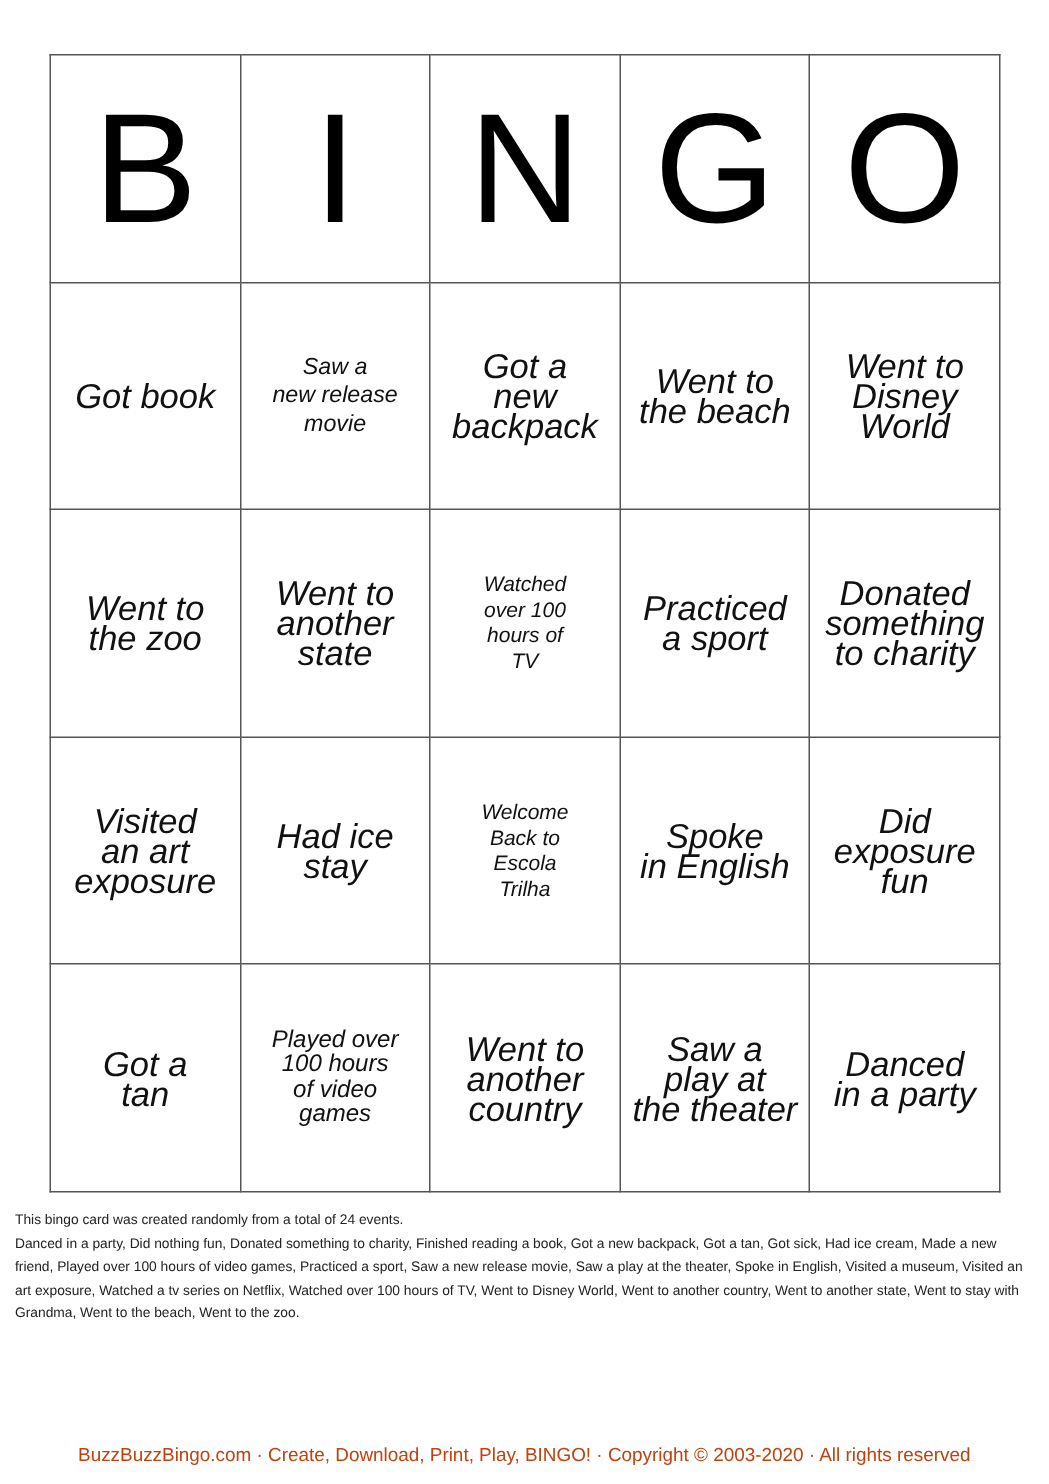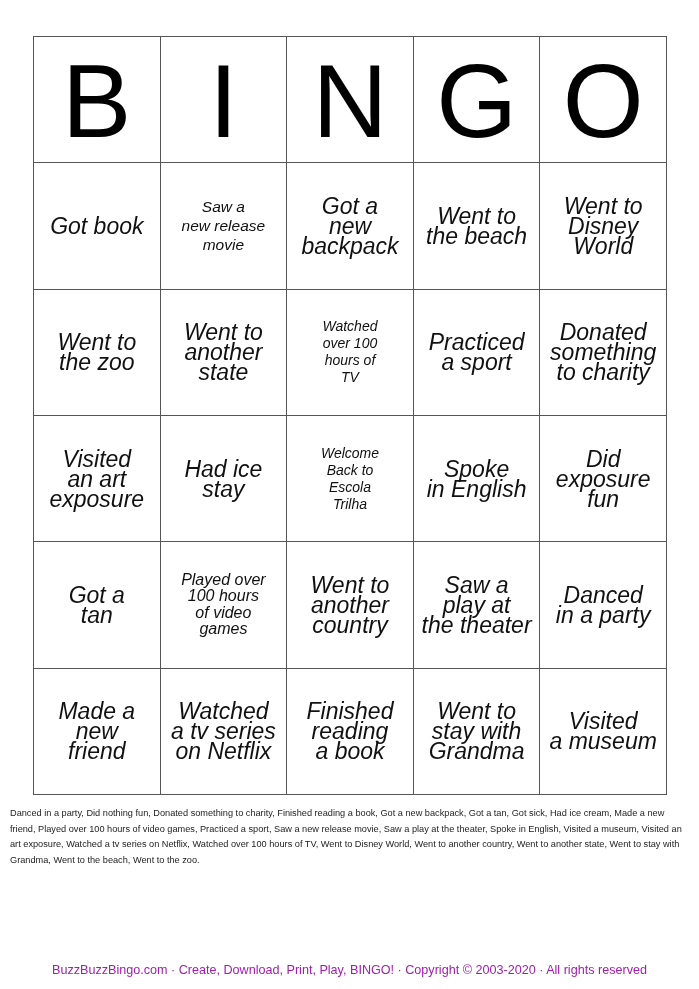--- a/index.html
+++ b/index.html
@@ -6,21 +6,21 @@
   body { width: 699px; height: 989px; position: relative; font-family: "Liberation Sans", sans-serif; color: #111; overflow: hidden; }
   .card { position: absolute; left: 33px; top: 36px; width: 633px; height: 759px; border-collapse: collapse; table-layout: fixed; }
   .card td { border: 1px solid #555; text-align: center; vertical-align: middle; padding: 0 4px; width: 126.6px; height: 125.5px; box-sizing: border-box; }
   .hdr td { font-size: 104px; line-height: 104px; color: #000; padding-top: 2px; }
   .cell span { display: block; white-space: pre-line; font-style: italic; }
   .sz-l { font-size: 23px; line-height: 20px; }
   .sz-m { font-size: 15.5px; line-height: 19px; }
   .sz-s { font-size: 14px; line-height: 17px; }
   .sz-xs { font-size: 16px; line-height: 16.5px; }
   .notes { position: absolute; left: 10px; top: 806px; width: 682px; font-size: 9.2px; line-height: 15.5px; color: #222; }
-  .footer { position: absolute; left: 0; top: 963px; width: 699px; text-align: center; font-size: 12.6px; color: #a21caf; }
+  .footer { position: absolute; left: 0; top: 963px; width: 699px; text-align: center; font-size: 12.6px; color: #c2410c; }
 </style>
 </head>
 <body>
 
 <table class="card">
   <tbody>
       <tr class="hdr">
     <td>B</td>
     <td>I</td>
     <td>N</td>
@@ -122,46 +122,21 @@
     <td class="cell">
           <span class="sz-l">Saw a
 play at
 the theater</span>
         </td>
     <td class="cell">
           <span class="sz-l">Danced
 in a party</span>
         </td>
   </tr>
-  <tr class="row">
-    <td class="cell">
-          <span class="sz-l">Made a
-new
-friend</span>
-        </td>
-    <td class="cell">
-          <span class="sz-l">Watched
-a tv series
-on Netflix</span>
-        </td>
-    <td class="cell">
-          <span class="sz-l">Finished
-reading
-a book</span>
-        </td>
-    <td class="cell">
-          <span class="sz-l">Went to
-stay with
-Grandma</span>
-        </td>
-    <td class="cell">
-          <span class="sz-l">Visited
-a museum</span>
-        </td>
-  </tr>
 </tbody>
   </table>
 
 <div class="notes">
+  <div>This bingo card was created randomly from a total of 24 events.</div>
   <div>Danced in a party, Did nothing fun, Donated something to charity, Finished reading a book, Got a new backpack, Got a tan, Got sick, Had ice cream, Made a new friend, Played over 100 hours of video games, Practiced a sport, Saw a new release movie, Saw a play at the theater, Spoke in English, Visited a museum, Visited an art exposure, Watched a tv series on Netflix, Watched over 100 hours of TV, Went to Disney World, Went to another country, Went to another state, Went to stay with Grandma, Went to the beach, Went to the zoo.</div>
 </div>
 
 <div class="footer">BuzzBuzzBingo.com · Create, Download, Print, Play, BINGO! · Copyright © 2003-2020 · All rights reserved</div>
 
 </body></html>

